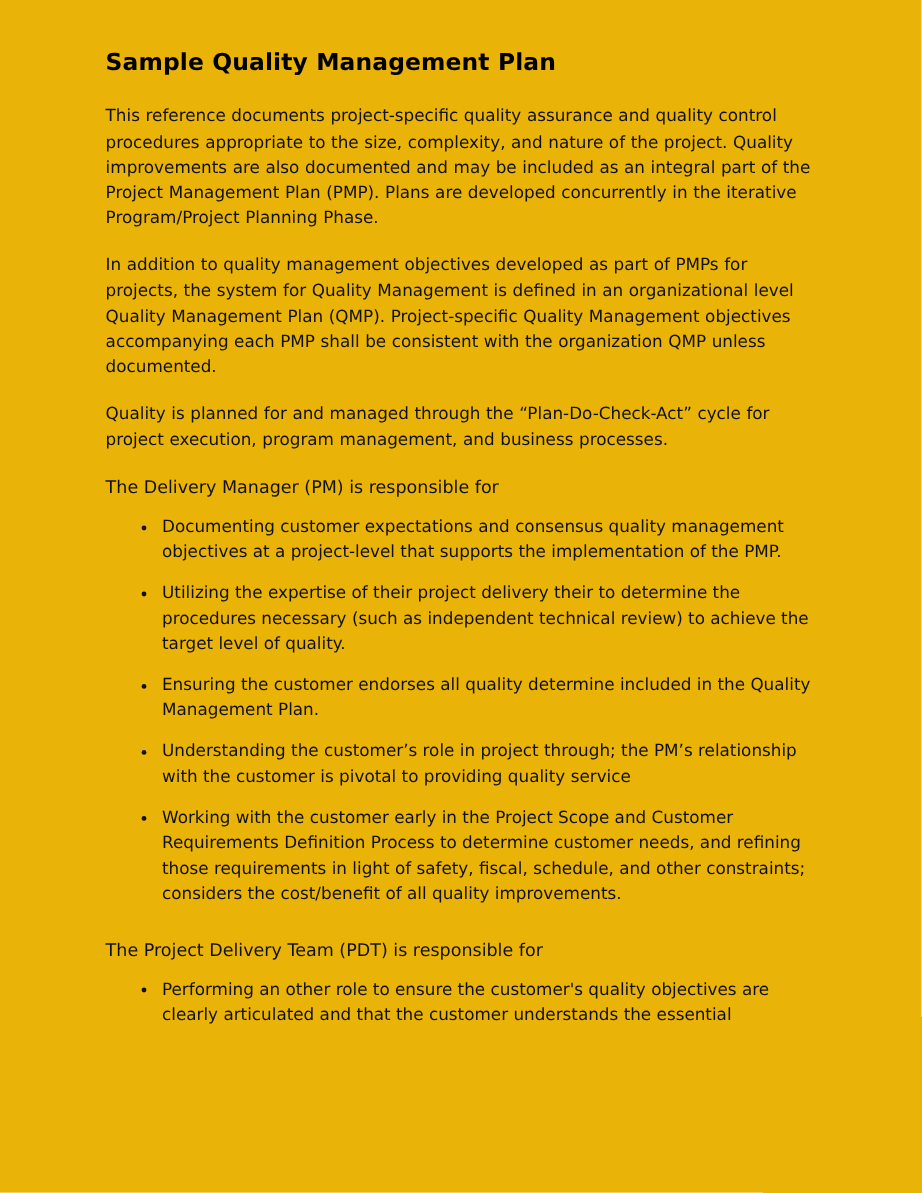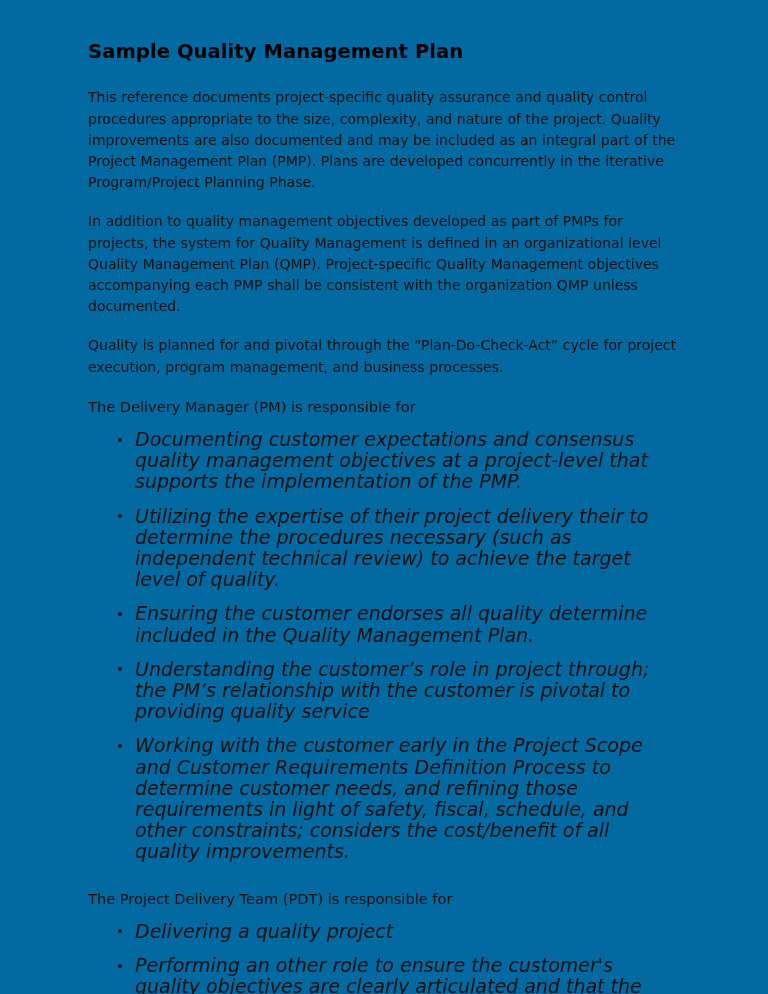--- a/index.html
+++ b/index.html
@@ -12,21 +12,21 @@
     height: 994px;
     font-family: "DejaVu Sans", sans-serif;
     color: #0d0d0d;
     -webkit-font-smoothing: antialiased;
   }
 
   .page {
     position: relative;
     width: 768px;
     height: 994px;
-    background: #0369a1;
+    background: #eab308;
     box-sizing: border-box;
     padding: 40px 88px 0 88px;
     overflow: hidden;
   }
 
   .doc-title {
     font-size: 19.5px;
     font-weight: bold;
     line-height: 1.25;
     letter-spacing: 0.1px;
@@ -52,27 +52,26 @@
   }
 
   .bullet-list {
     list-style: none;
     margin: 0 0 16px 0;
     padding: 0;
   }
 
   .bullet-item {
     position: relative;
-    font-size: 19px;
+    font-size: 14px;
     line-height: 21.2px;
     color: #111111;
     padding-left: 47px;
     margin-bottom: 13px;
     max-width: 547px;
-    font-style: italic;
   }
 
   .bullet-item:last-child {
     margin-bottom: 0;
   }
 
   .bullet-marker {
     position: absolute;
     left: 30px;
     top: 8.5px;
@@ -95,21 +94,21 @@
 <body>
 
 <div class="page">
 
   <h1 class="doc-title">Sample Quality Management Plan</h1>
 
   <p class="para">This reference documents project-specific quality assurance and quality control procedures appropriate to the size, complexity, and nature of the project. Quality improvements are also documented and may be included as an integral part of the Project Management Plan (PMP). Plans are developed concurrently in the iterative Program/Project Planning Phase.</p>
 
   <p class="para">In addition to quality management objectives developed as part of PMPs for projects, the system for Quality Management is defined in an organizational level Quality Management Plan (QMP). Project-specific Quality Management objectives accompanying each PMP shall be consistent with the organization QMP unless documented.</p>
 
-  <p class="para">Quality is planned for and pivotal through the “Plan-Do-Check-Act” cycle for project execution, program management, and business processes.</p>
+  <p class="para">Quality is planned for and managed through the “Plan-Do-Check-Act” cycle for project execution, program management, and business processes.</p>
 
   <p class="lead-in">The Delivery Manager (PM) is responsible for</p>
 
   <ul class="bullet-list">
     <li class="bullet-item">
       <span class="bullet-marker"></span>
       <span class="bullet-text">Documenting customer expectations and consensus quality management objectives at a project-level that supports the implementation of the PMP.</span>
     </li>
     <li class="bullet-item">
       <span class="bullet-marker"></span>
@@ -129,21 +128,17 @@
     </li>
   </ul>
 
   <div class="group-gap"></div>
 
   <p class="lead-in">The Project Delivery Team (PDT) is responsible for</p>
 
   <ul class="bullet-list">
     <li class="bullet-item">
       <span class="bullet-marker"></span>
-      <span class="bullet-text">Delivering a quality project</span>
-    </li>
-    <li class="bullet-item">
-      <span class="bullet-marker"></span>
       <span class="bullet-text">Performing an other role to ensure the customer's quality objectives are clearly articulated and that the customer understands the essential</span>
     </li>
   </ul>
 
 </div>
 
 </body></html>

